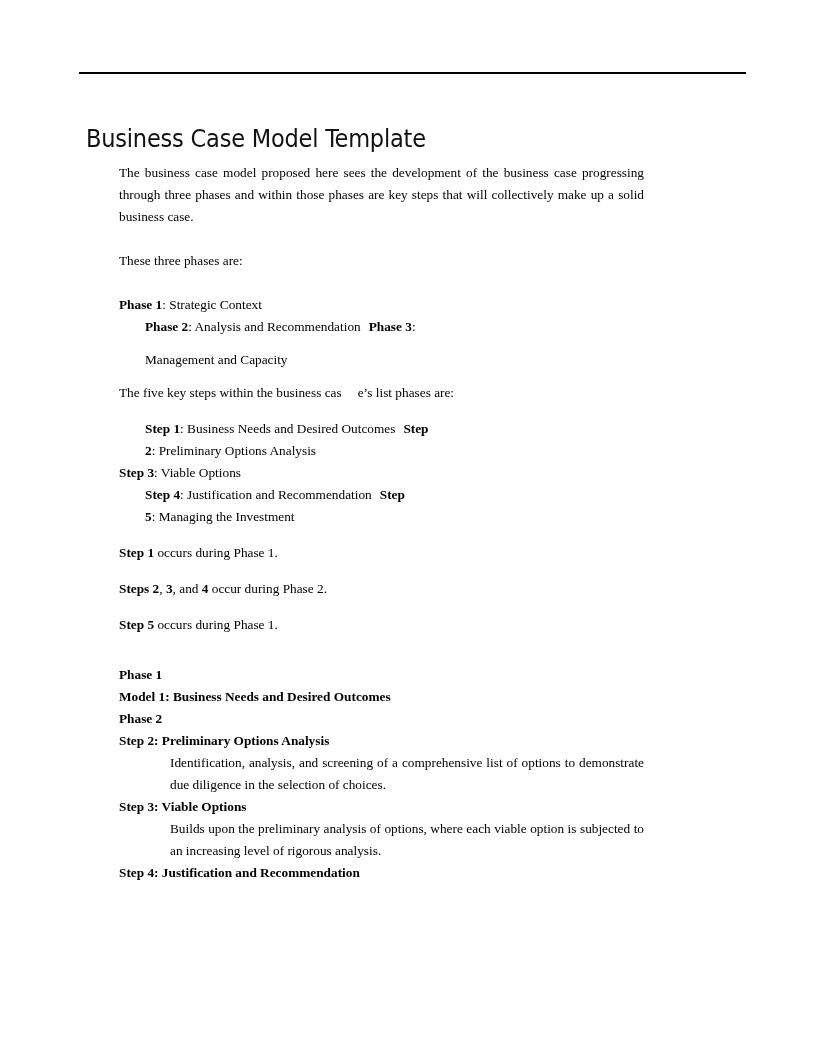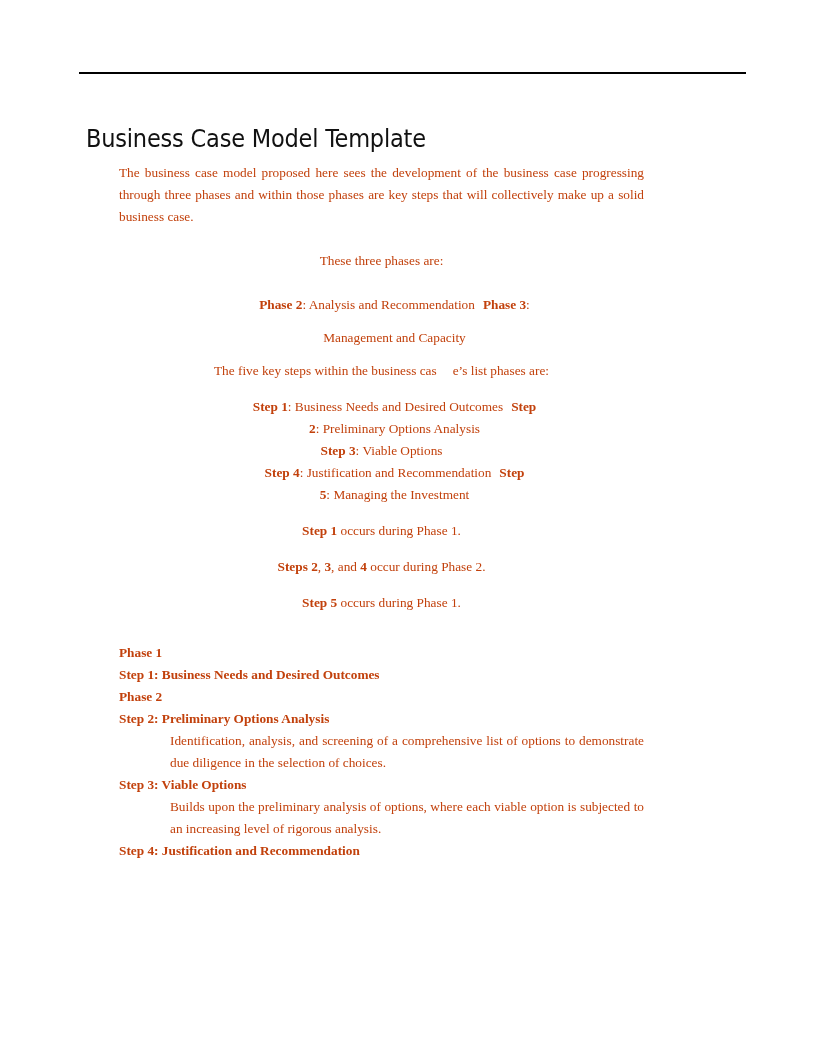--- a/index.html
+++ b/index.html
@@ -54,31 +54,31 @@
     top: 162px;
     width: 525px;
   }
 
   p {
     margin: 0;
     font-size: 13.3px;
     line-height: 22px;
     text-align: justify;
     text-justify: inter-word;
-    color: #c2410c;
+    color: #000000;
   }
 
   .b { font-weight: bold; }
 
   
   .para       { margin: 0 0 11px 0; }
   .para-tight { margin: 0 0 0 0; }
   .indent1    { margin-left: 26px; }
   .indent2    { margin-left: 51px; }
-  .nojust     { text-align: center; }
+  .nojust     { text-align: left; }
 
   .gap-sm { height: 11px; }
   .gap-md { height: 14px; }
 
   
   .wgap { display: inline-block; width: 16px; }
   .mgap { display: inline-block; width: 8px; }
 
   .heading-bold {
     font-weight: bold;
@@ -100,20 +100,23 @@
   <div class="content">
 
     <p class="para">The business case model proposed here sees the development of the business case progressing through three phases and within those phases are key steps that will collectively make up a solid business case.</p>
 
     <div class="gap-sm"></div>
 
     <p class="para nojust">These three phases are:</p>
 
     <div class="gap-sm"></div>
 
+    <p class="para-tight nojust">
+      <span class="b">Phase 1</span><span>: Strategic Context</span>
+    </p>
 
     <p class="para-tight nojust indent1">
       <span class="b">Phase 2</span><span>: Analysis  and Recommendation</span><span class="mgap"></span><span class="b">Phase 3</span><span>:</span>
     </p>
 
     <div class="gap-sm"></div>
 
     <p class="para-tight nojust indent1">Management and Capacity</p>
 
     <div class="gap-sm"></div>
@@ -161,21 +164,21 @@
     <p class="para-tight nojust">
       <span class="b">Step 5</span><span> occurs during Phase 1.</span>
     </p>
 
     <div class="gap-md"></div>
 
 
     <div class="gap-md"></div>
 
     <p class="heading-bold">Phase 1</p>
-    <p class="heading-bold">Step 1: Business Needs and Desired Outcomes</p>
+    <p class="heading-bold">Model 1: Business Needs and Desired Outcomes</p>
 
     <p class="heading-bold">Phase 2</p>
     <p class="heading-bold">Step 2: Preliminary Options Analysis</p>
     <p class="para-tight indent2">Identification,   analysis,  and screening  of a comprehensive  list of options  to demonstrate due diligence in the selection of choices.</p>
 
     <p class="heading-bold">Step 3: Viable Options</p>
     <p class="para-tight indent2">Builds  upon  the preliminary   analysis  of options,  where  each viable  option is subjected to an increasing level of rigorous analysis.</p>
 
     <p class="heading-bold">Step 4: Justification and Recommendation</p>
 

